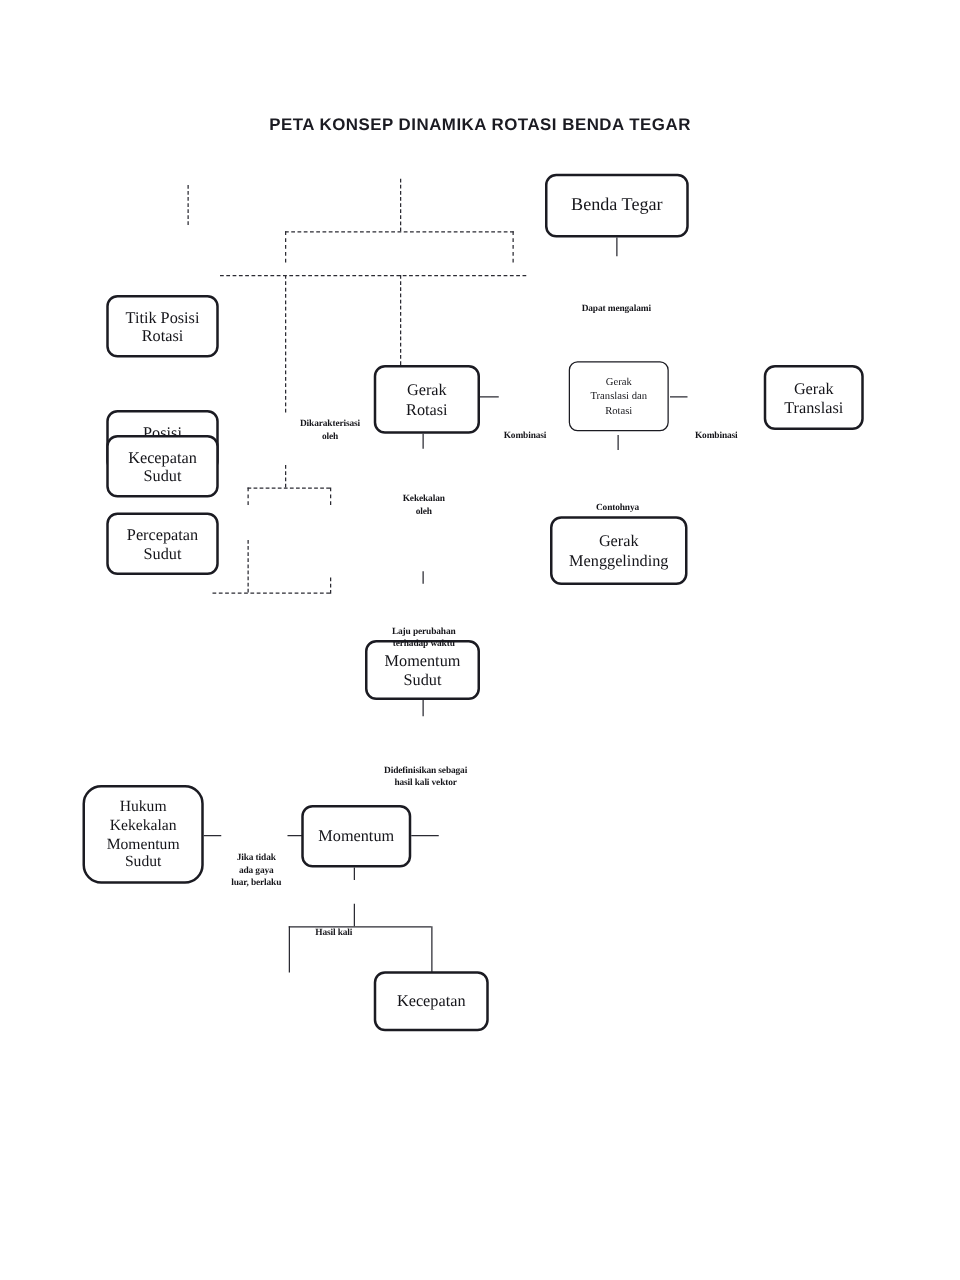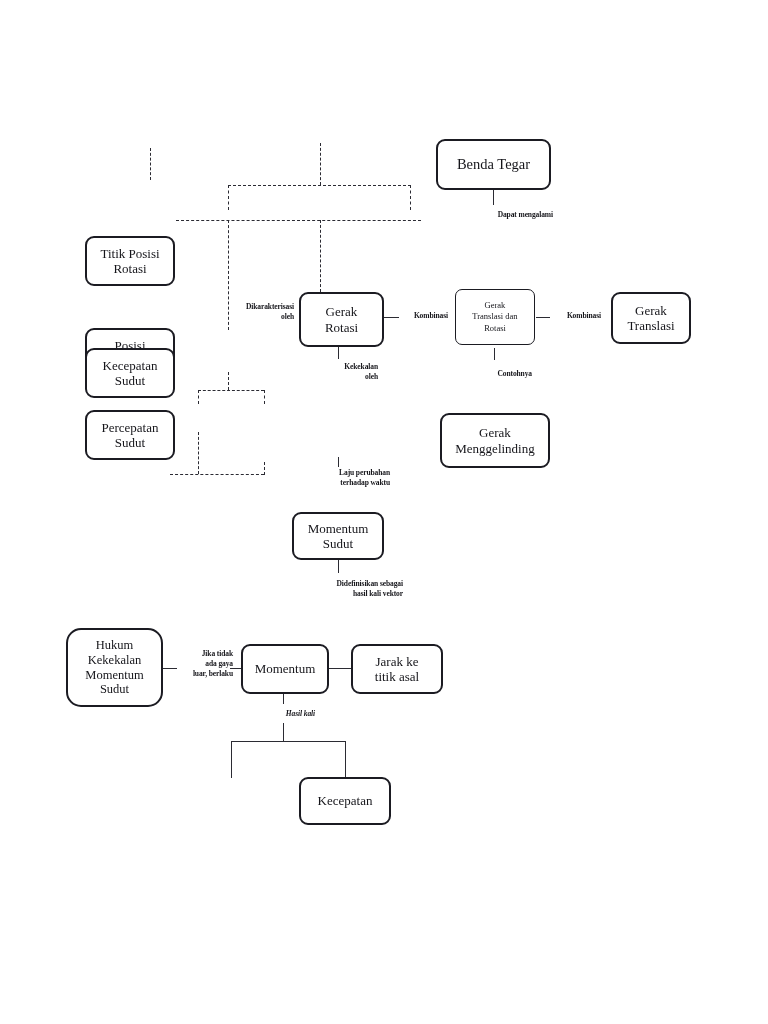--- a/index.html
+++ b/index.html
@@ -52,28 +52,29 @@
     border-radius: 7px;
     font-size: 8.5px;
     line-height: 1.35;
   }
   .node.big { font-size: 14.5px; }
   .node.small { font-size: 12.5px; border-radius: 15px; }
 
   
   .clabel {
     position: absolute;
-    text-align: right;
+    text-align: center;
     color: #15151a;
     font-family: "Liberation Serif", serif;
     font-size: 7.5px;
     line-height: 1.3;
     letter-spacing: -0.1px;
     z-index: 4;
     font-weight: bold;
+    margin-top: 32px;
   }
 
   
   .ln {
     position: absolute;
     z-index: 1;
   }
   .h-dash {
     height: 0;
     border-top: 1.6px dashed #2b2b33;
@@ -89,20 +90,21 @@
   .v-solid {
     width: 0;
     border-left: 1.3px solid #2b2b33;
   }
 </style>
 </head>
 <body>
 
 <div id="page">
 
+  <div id="title">PETA KONSEP DINAMIKA ROTASI BENDA TEGAR</div>
 
   <div class="ln v-dash" style="left:150px; top:148px; height:32px;"></div>
 
   <div class="ln v-dash" style="left:320px; top:143px; height:42px;"></div>
 
   <div class="ln h-dash" style="left:228px; top:185px; width:183px;"></div>
   <div class="ln v-dash" style="left:228px; top:185px; height:25px;"></div>
   <div class="ln v-dash" style="left:410px; top:185px; height:25px;"></div>
 
   <div class="ln h-dash" style="left:176px; top:220px; width:245px;"></div>
@@ -201,33 +203,29 @@
     <span>Hukum
 Kekekalan
 Momentum
 Sudut</span>
   </div>
 
   <div class="node" style="left:241px; top:644px; width:88px; height:50px;">
     <span>Momentum</span>
   </div>
 
-  <div class="node" style="left:351px; top:644px; width:92px; height:50px; white-space:pre-line;">
-    <span>Jarak ke
-titik asal</span>
-  </div>
 
 
   <div class="node" style="left:299px; top:777px; width:92px; height:48px;">
     <span>Kecepatan</span>
   </div>
 
   <div class="clabel" style="left:433px; top:210px; width:120px; white-space:pre-line;">Dapat mengalami</div>
 
-  <div class="clabel" style="left:206px; top:302px; width:88px; white-space:pre-line;">Dikarakterisasi
+  <div class="clabel" style="left:220px; top:302px; width:88px; white-space:pre-line;">Dikarakterisasi
 oleh</div>
 
   <div class="clabel" style="left:392px; top:311px; width:56px; white-space:pre-line;">Kombinasi</div>
 
   <div class="clabel" style="left:545px; top:311px; width:56px; white-space:pre-line;">Kombinasi</div>
 
   <div class="clabel" style="left:456px; top:369px; width:76px; white-space:pre-line;">Contohnya</div>
 
   <div class="clabel" style="left:300px; top:362px; width:78px; white-space:pre-line;">Kekekalan
 oleh</div>
@@ -235,15 +233,15 @@
   <div class="clabel" style="left:288px; top:468px; width:102px; white-space:pre-line;">Laju perubahan
 terhadap waktu</div>
 
   <div class="clabel" style="left:278px; top:579px; width:125px; white-space:pre-line;">Didefinisikan sebagai
 hasil kali vektor</div>
 
   <div class="clabel" style="left:177px; top:649px; width:56px; white-space:pre-line;">Jika tidak
 ada gaya
 luar, berlaku</div>
 
-  <div class="clabel" style="left:253px; top:709px; width:62px; white-space:pre-line;font-style:italic;">Hasil kali</div>
+  <div class="clabel" style="left:236px; top:709px; width:62px; white-space:pre-line;">Hasil kali</div>
 
 </div>
 
 </body></html>

